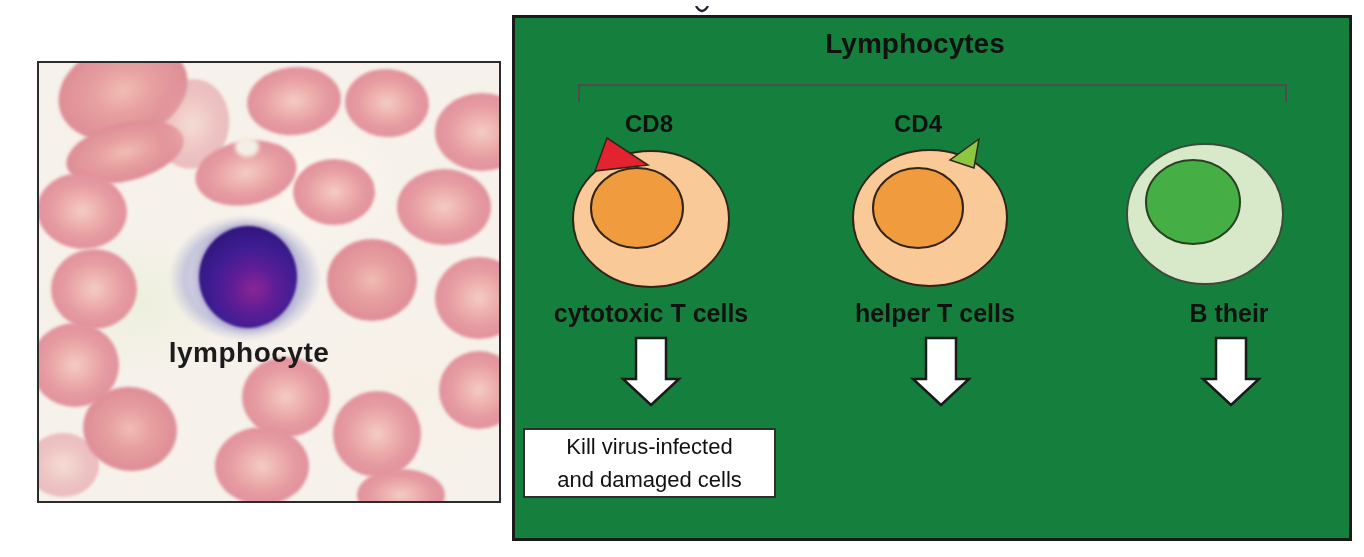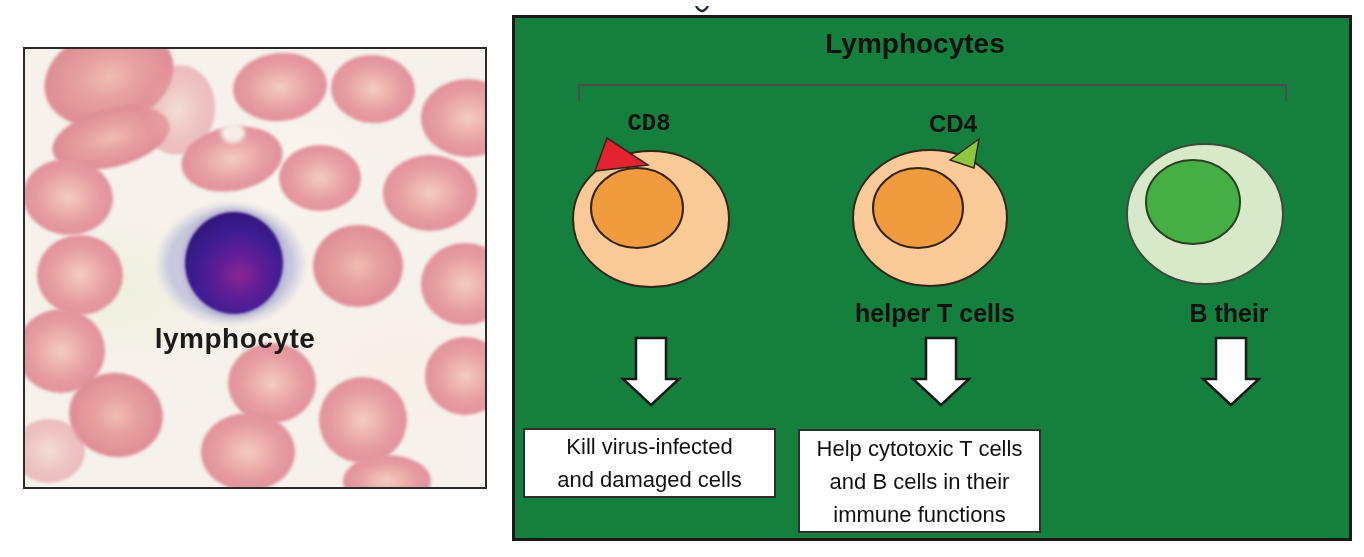--- a/index.html
+++ b/index.html
@@ -29,21 +29,21 @@
   .micro-label{position:absolute;left:60px;top:274px;width:300px;text-align:center;
         font-size:28px;font-weight:600;color:#1b1b1b;letter-spacing:.5px;}
 
   
   .dpanel{position:absolute;left:512px;top:15px;width:840px;height:526px;
           border:3px solid #1a1a1a;box-sizing:border-box;background:#15803d;}
   .dsvg{position:absolute;left:0;top:0;}
   .dtitle{position:absolute;left:0;top:10px;width:800px;text-align:center;
           font-size:28px;font-weight:bold;color:#111;}
   .cd{position:absolute;width:100px;text-align:center;font-size:24px;font-weight:bold;top:92px;}
-  .cd8{left:84px;font-family:Liberation Mono, monospace;} .cd4{left:388px;}
+  .cd8{left:84px;} .cd4{left:353px;}
   .cell-label{position:absolute;top:281px;width:240px;text-align:center;
           font-size:25px;font-weight:bold;color:#111;}
   .lab1{left:16px;} .lab2{left:300px;} .lab3{left:594px;}
   .fbox{position:absolute;border:2px solid #2f2f2f;background:#fff;box-sizing:border-box;
         display:flex;flex-direction:column;justify-content:center;align-items:center;
         font-size:22px;line-height:33px;color:#111;text-align:center;white-space:nowrap;}
   .fbox1{left:8px;top:410px;width:253px;height:70px;}
   .fbox2{left:283px;top:411px;width:243px;height:104px;}
   .fbox3{left:575px;top:410px;width:246px;height:41px;}
 
@@ -53,21 +53,21 @@
 <body>
 
 <div class="stage">
 
   <div class="glyph-frag">
     <svg width="18" height="8" viewBox="0 0 18 8">
       <path d="M3 0 Q9 10 15 0" stroke="#1b2430" stroke-width="2.4" fill="none"></path>
     </svg>
   </div>
 
-  <figure class="micro" style="margin:0">
+  <figure class="micro" style="margin:14px">
     <div id="rbc-layer">
         <div class="rbc deep" style="left: 18px; top: -20px; width: 132px; height: 96px; transform: rotate(-18deg);"></div>
         <div class="rbc deep" style="left: 26px; top: 60px; width: 120px; height: 58px; transform: rotate(-14deg);"></div>
         <div class="rbc pale" style="left: 116px; top: 16px; width: 74px; height: 90px; transform: rotate(8deg);"></div>
         <div class="rbc" style="left: 208px; top: 4px; width: 94px; height: 68px; transform: rotate(-6deg);"></div>
         <div class="rbc" style="left: 306px; top: 6px; width: 84px; height: 68px; transform: rotate(4deg);"></div>
         <div class="rbc" style="left: 396px; top: 30px; width: 94px; height: 78px; transform: rotate(0deg);"></div>
         <div class="rbc" style="left: -2px; top: 110px; width: 90px; height: 76px; transform: rotate(6deg);"></div>
         <div class="rbc" style="left: 156px; top: 78px; width: 102px; height: 64px; transform: rotate(-10deg);"></div>
         <div class="rbc" style="left: 254px; top: 96px; width: 82px; height: 66px; transform: rotate(0deg);"></div>
@@ -110,27 +110,23 @@
       <polygon points="121,320 151,320 151,361 164,361 136,387 108,361 121,361" fill="#ffffff" stroke="#1a1a1a" stroke-width="2.5"></polygon>
       <polygon points="411,320 441,320 441,361 454,361 426,387 398,361 411,361" fill="#ffffff" stroke="#1a1a1a" stroke-width="2.5"></polygon>
       <polygon points="701,320 731,320 731,361 744,361 716,387 688,361 701,361" fill="#ffffff" stroke="#1a1a1a" stroke-width="2.5"></polygon>
     </svg>
 
     <div class="dtitle">Lymphocytes</div>
 
     <div class="cd cd8">CD8</div>
     <div class="cd cd4">CD4</div>
 
+    <div class="cell-label lab1">cytotoxic T cells</div>
     <div class="cell-label lab2">helper T cells</div>
     <div class="cell-label lab3">B their</div>
 
     <div class="fbox fbox1">
       <span>Kill virus-infected</span>
       <span>and damaged cells</span>
     </div>
-    <div class="fbox fbox2">
-      <span>Help cytotoxic T cells</span>
-      <span>and B cells in their</span>
-      <span>immune functions</span>
-    </div>
 
   </section>
 </div>
 
 </body></html>

